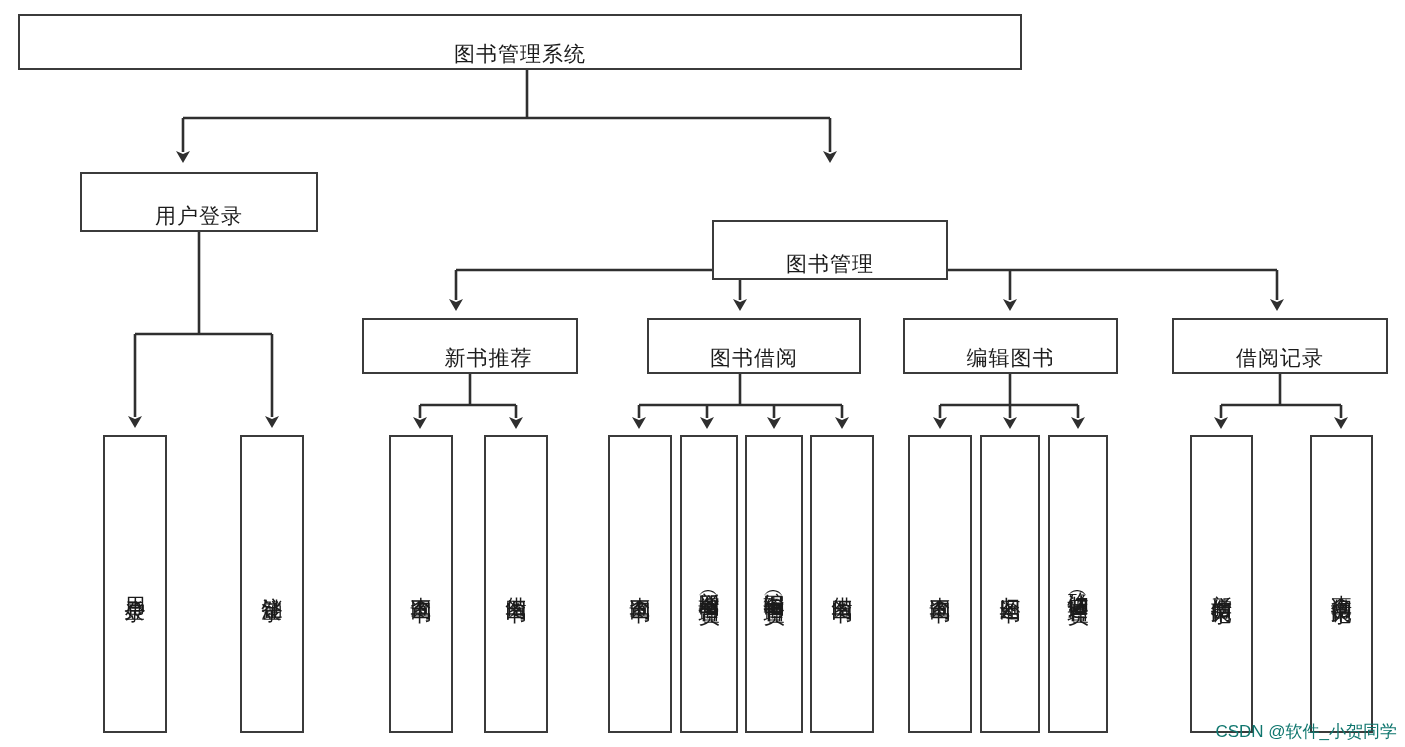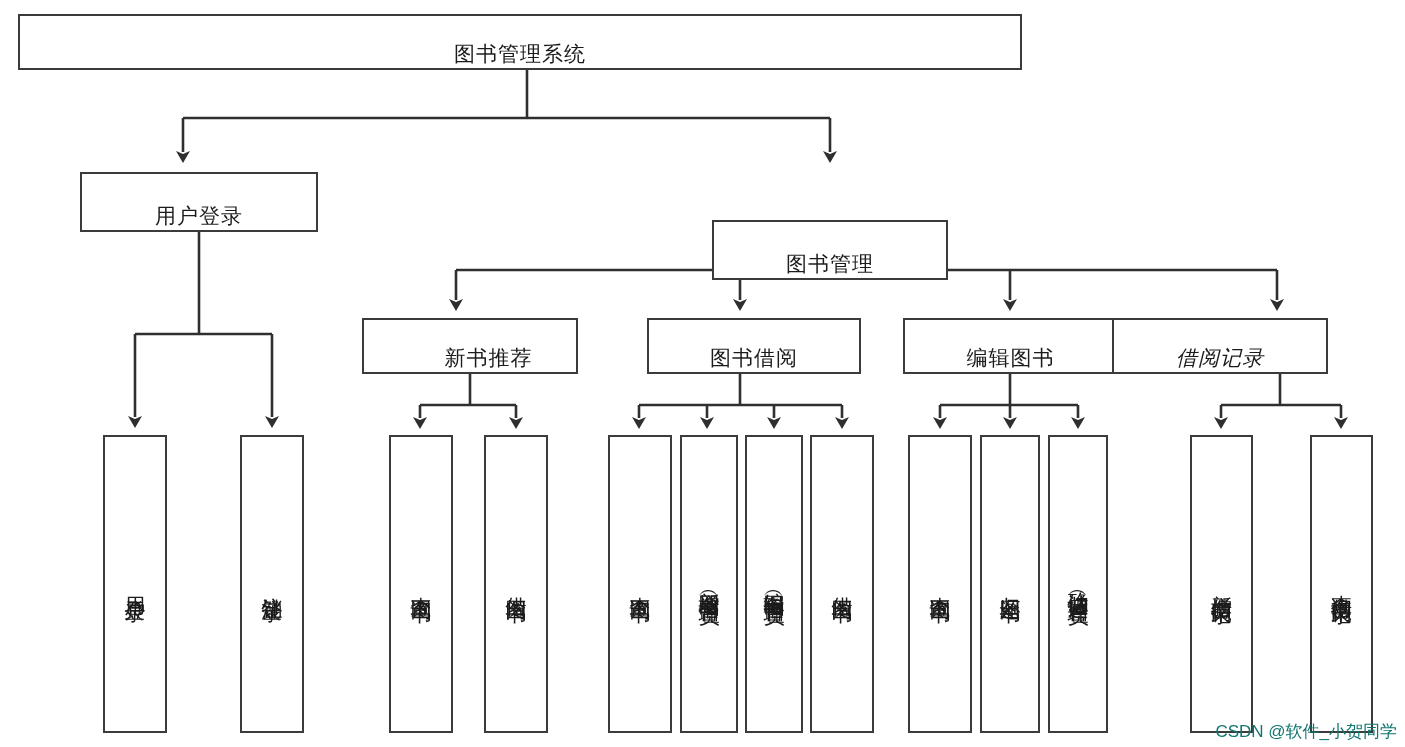--- a/index.html
+++ b/index.html
@@ -148,21 +148,21 @@
 
   <div class="node h" style="left:362px; top:318px; width:216px; height:56px;padding-left:37px;">
     <span class="lbl">新书推荐</span>
   </div>
   <div class="node h" style="left:647px; top:318px; width:214px; height:56px;">
     <span class="lbl">图书借阅</span>
   </div>
   <div class="node h" style="left:903px; top:318px; width:215px; height:56px;">
     <span class="lbl">编辑图书</span>
   </div>
-  <div class="node h" style="left:1112px; top:318px; width:216px; height:56px;font-style:italic;">
+  <div class="node h" style="left:1172px; top:318px; width:216px; height:56px;">
     <span class="lbl">借阅记录</span>
   </div>
 
   <div class="node v" style="left:103px; top:435px; width:64px; height:298px;">
     <span class="lbl">用户登录</span>
   </div>
   <div class="node v" style="left:240px; top:435px; width:64px; height:298px;">
     <span class="lbl">注销登录</span>
   </div>
   <div class="node v" style="left:389px; top:435px; width:64px; height:298px;">

